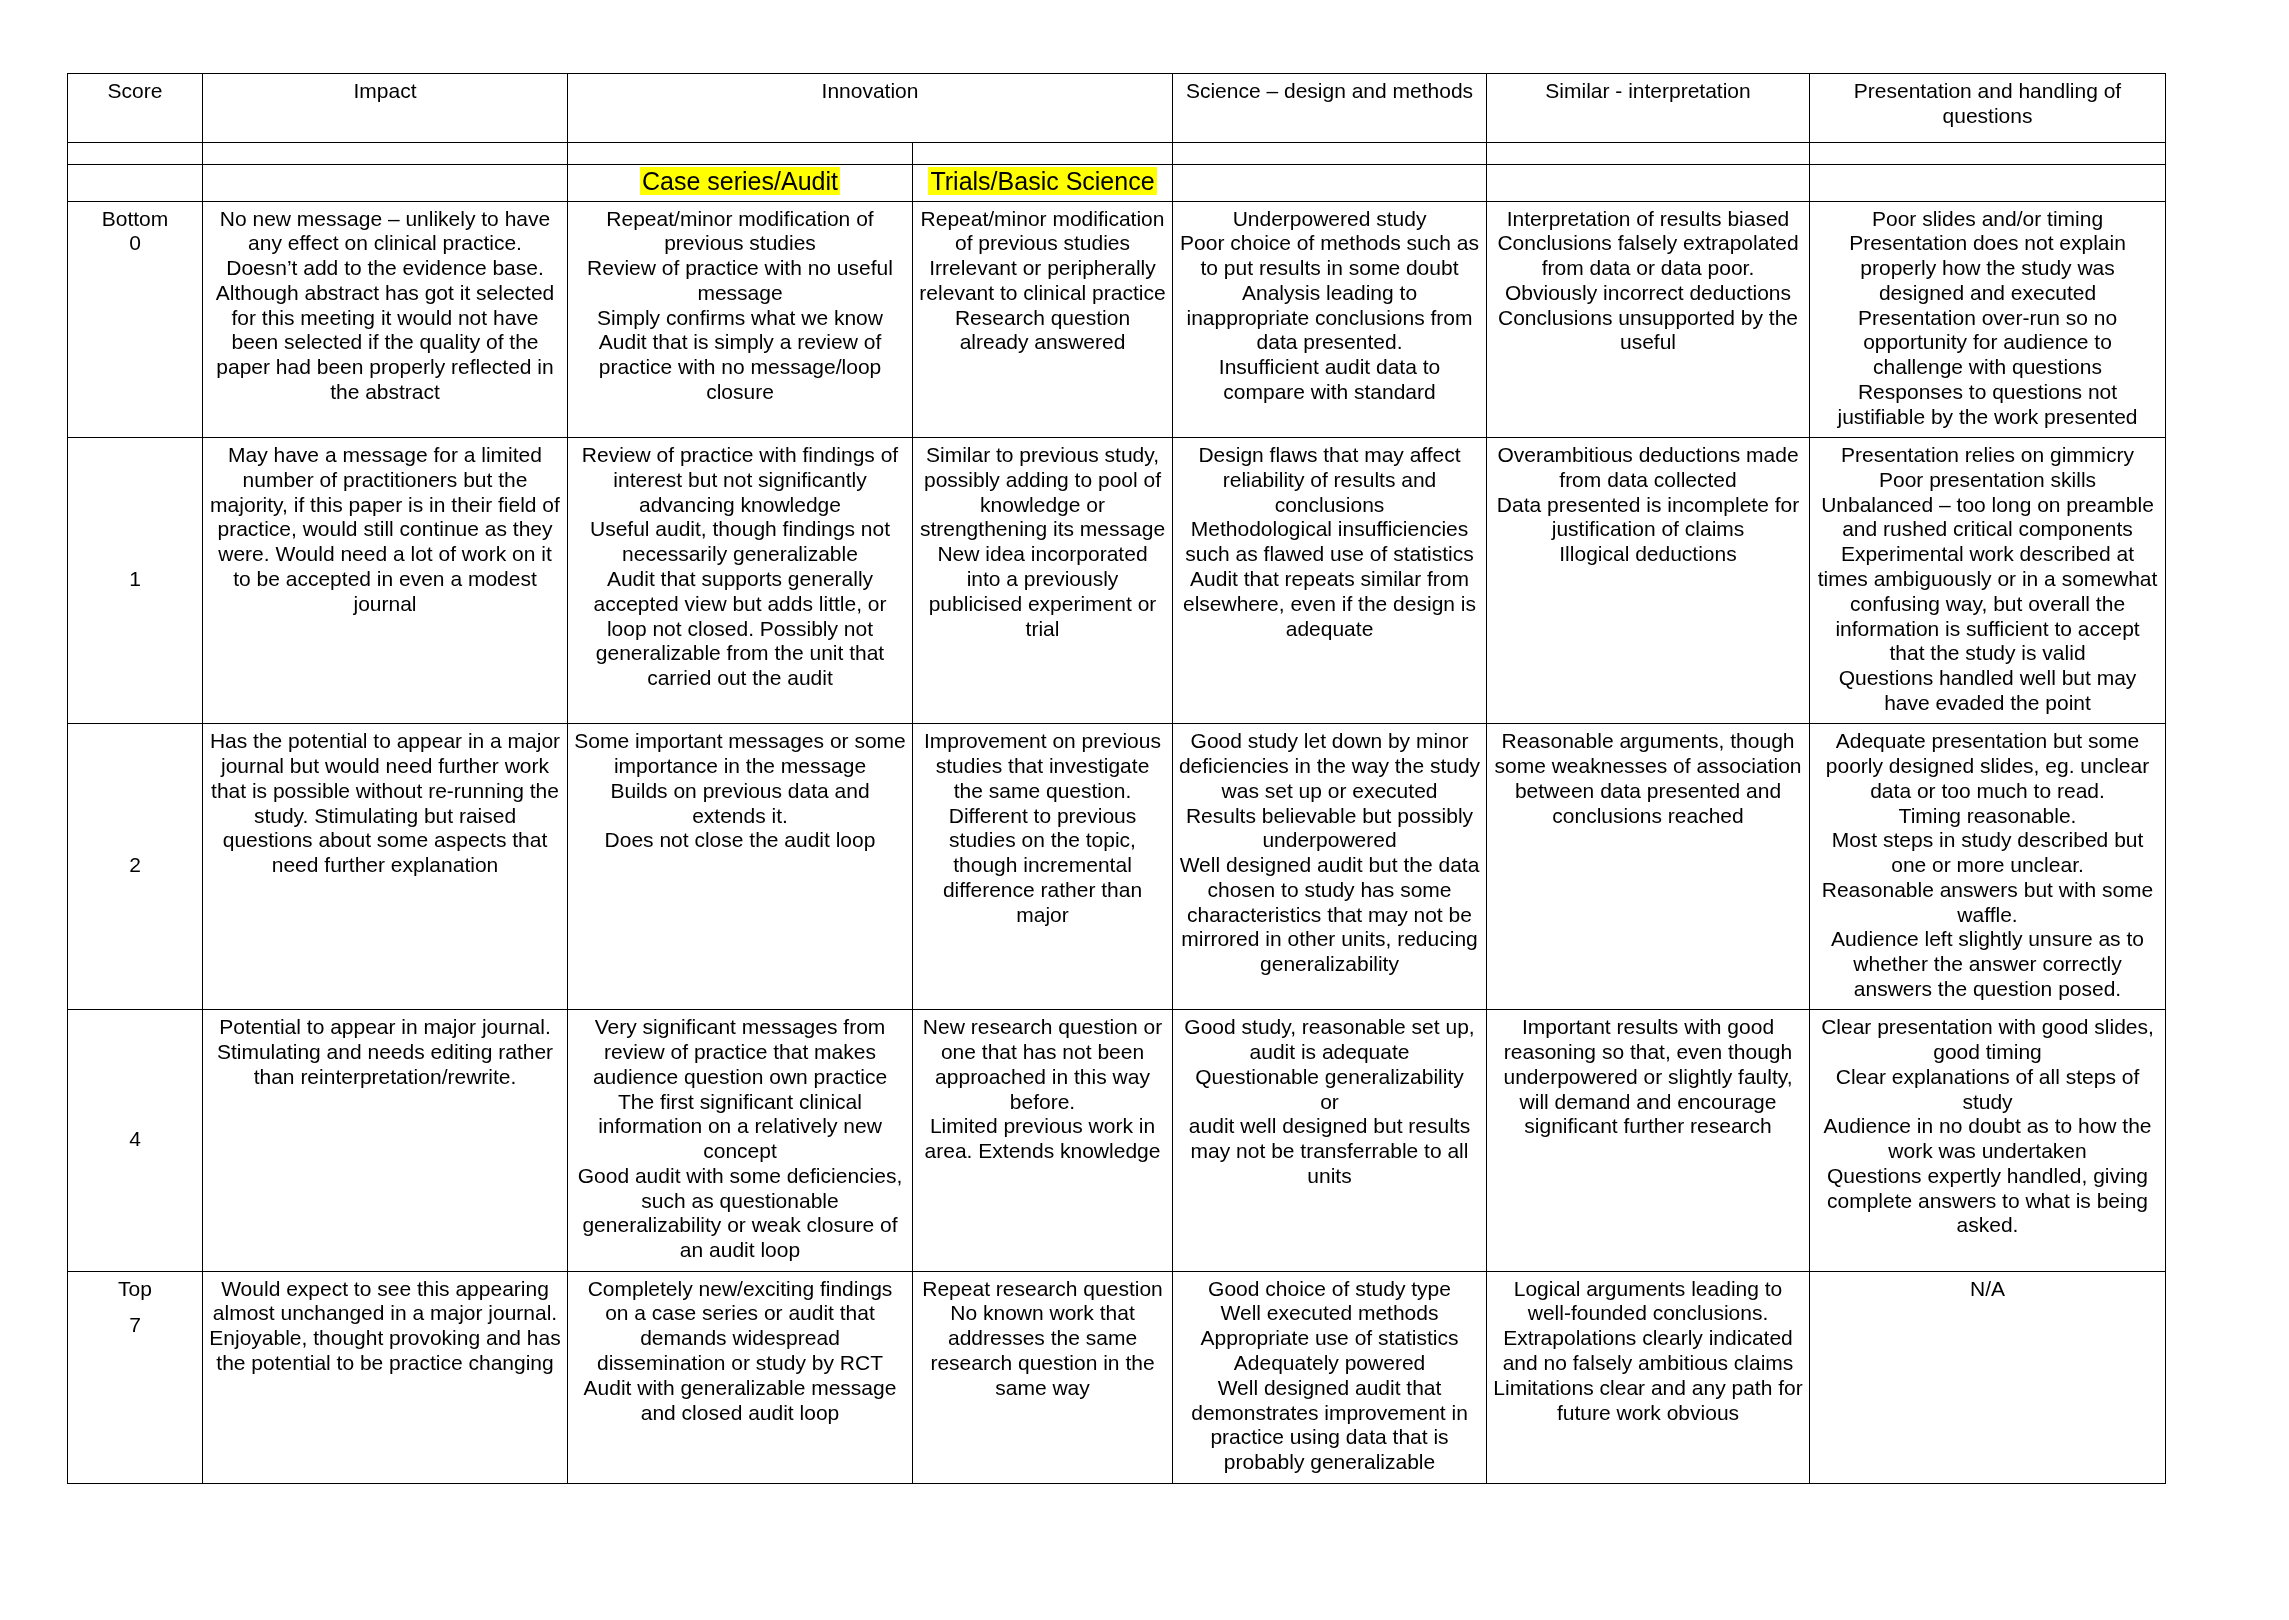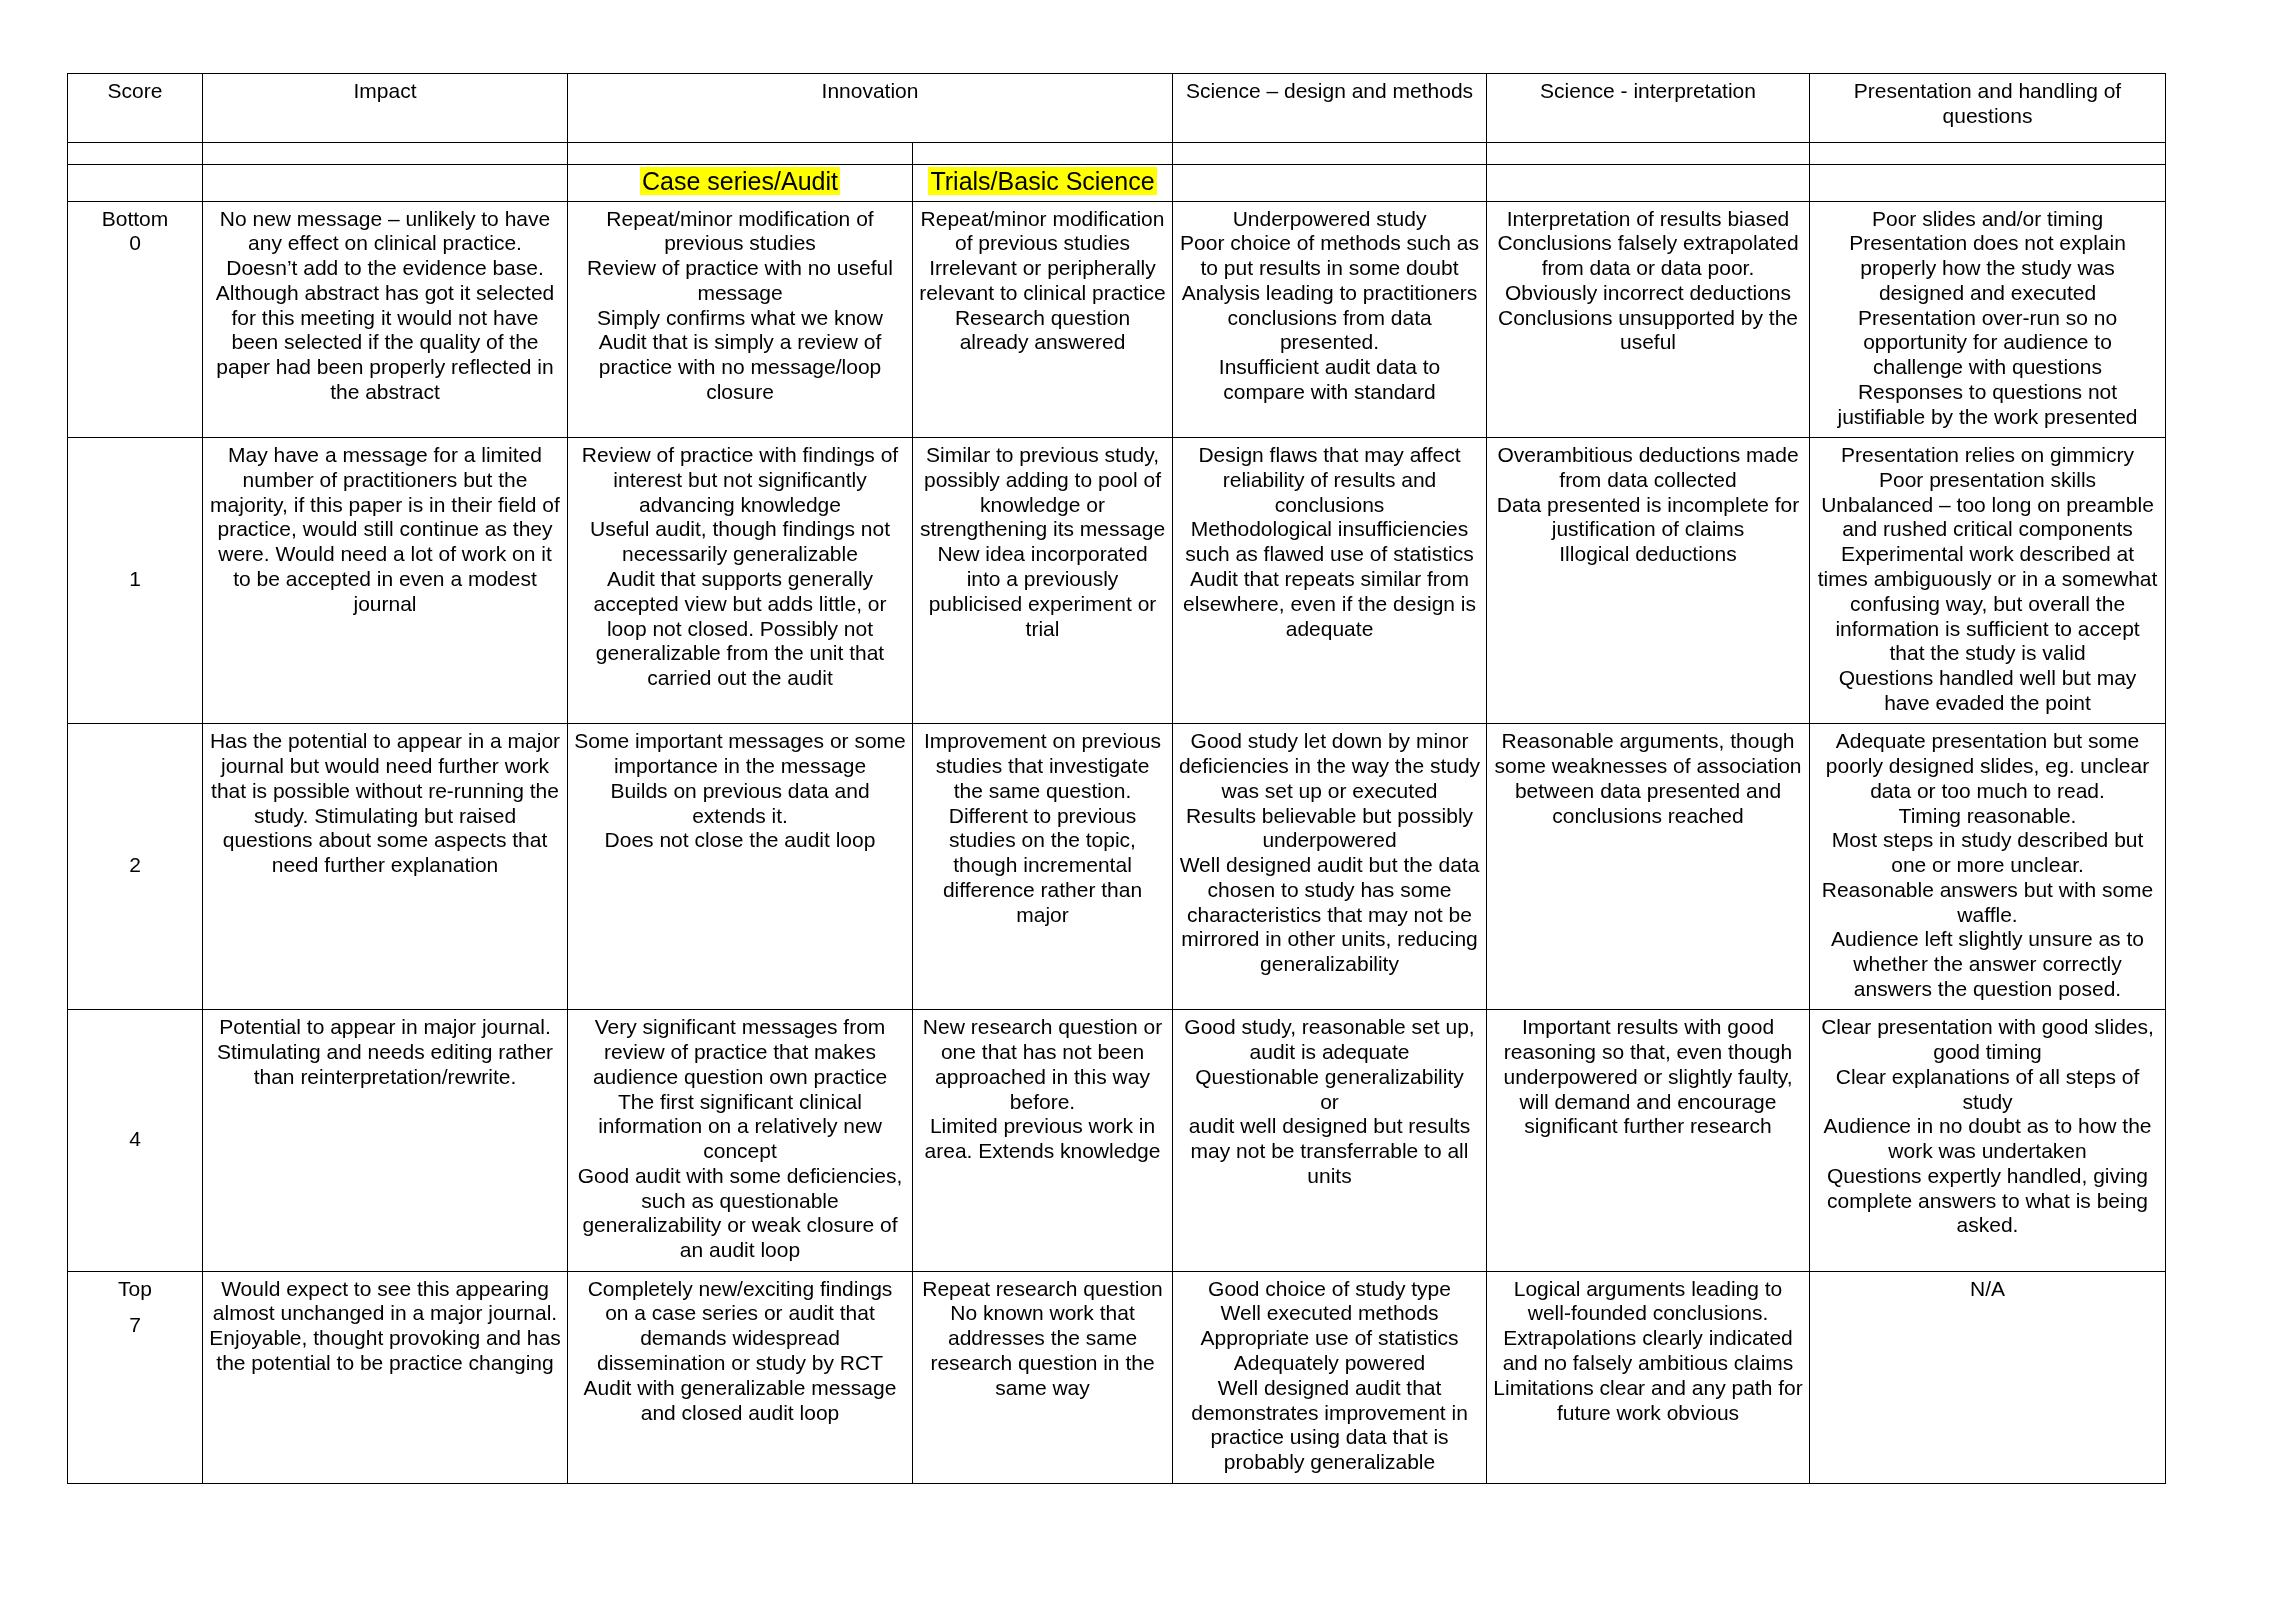--- a/index.html
+++ b/index.html
@@ -107,21 +107,21 @@
       <col class="c-sci-in">
       <col class="c-pres">
     </colgroup>
 
     <thead>
       <tr>
         <td>Score</td>
         <td>Impact</td>
         <td colspan="2">Innovation</td>
         <td>Science – design and methods</td>
-        <td>Science - interpretation</td>
+        <td>Similar - interpretation</td>
         <td>Presentation and handling of questions</td>
       </tr>
     </thead>
 
     <tbody>
 
       <tr class="spacer-row">
         <td></td>
         <td></td>
         <td></td>
@@ -158,21 +158,21 @@
             <span class="cell-text">Audit that is simply a review of practice with no message/loop closure</span>
           </td>
         <td class="body-cell">
             <span class="cell-text">Repeat/minor modification of previous studies</span>
             <span class="cell-text">Irrelevant or peripherally relevant to clinical practice</span>
             <span class="cell-text">Research question already answered</span>
           </td>
         <td class="body-cell">
             <span class="cell-text">Underpowered study</span>
             <span class="cell-text">Poor choice of methods such as to put results in some doubt</span>
-            <span class="cell-text">Analysis leading to practitioners conclusions from data presented.</span>
+            <span class="cell-text">Analysis leading to inappropriate conclusions from data presented.</span>
             <span class="cell-text">Insufficient audit data to compare with standard</span>
           </td>
         <td class="body-cell">
             <span class="cell-text">Interpretation of results biased</span>
             <span class="cell-text">Conclusions falsely extrapolated from data or data poor.</span>
             <span class="cell-text">Obviously incorrect deductions</span>
             <span class="cell-text">Conclusions unsupported by the useful</span>
           </td>
         <td class="body-cell">
             <span class="cell-text">Poor slides and/or timing</span>

